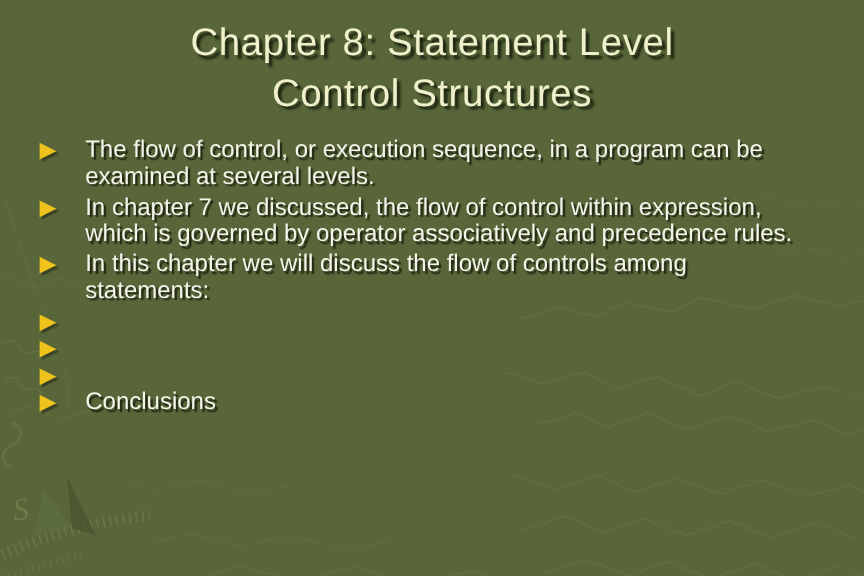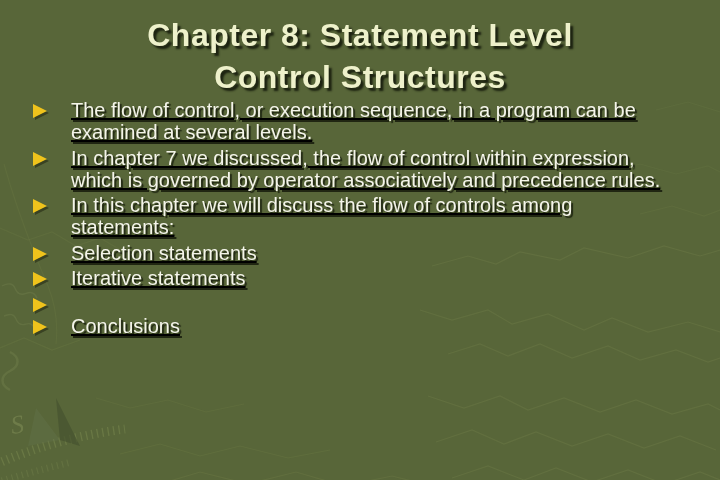--- a/index.html
+++ b/index.html
@@ -9,26 +9,26 @@
     font-family:"Liberation Sans","DejaVu Sans",sans-serif;
   }
   .slide{position:relative;width:720px;height:480px;background:var(--background,#586639);}
   .texture{position:absolute;left:0;top:0;width:720px;height:480px;z-index:0;}
   .content{position:relative;z-index:1;}
 
   .title{
     margin:14px 28px 0 28px;
     text-align:center;
     color:var(--title-text,#eef1cb);
-    font-size:32px;line-height:42px;font-weight:700;
+    font-size:32px;line-height:42px;font-weight:400;
     letter-spacing:0.5px;
     text-shadow:3px 3px 2px rgba(18,22,9,0.85);
   }
 
-  .bullets{margin:1px 48px 0 30px;text-decoration:underline;}
+  .bullets{margin:16px 48px 0 30px;}
   .bullet-item{display:flex;align-items:flex-start;margin-bottom:3.5px;}
   .tri{
     flex:0 0 14px;width:0;height:0;margin:5px 10px 0 3px;
     border-top:7px solid transparent;
     border-bottom:7px solid transparent;
     border-left:14px solid var(--bullet-gold,#efc31c);
     filter:drop-shadow(2px 2px 0 rgba(25,30,12,0.5));
   }
   .bullet-text{
     color:var(--body-text,#f4f4ea);
@@ -94,25 +94,23 @@
       <div class="bullet-item">
         <span class="tri"></span>
         <span class="bullet-text">In chapter 7 we discussed, the flow of control within expression, which is governed by operator associatively and precedence rules.</span>
       </div>
       <div class="bullet-item">
         <span class="tri"></span>
         <span class="bullet-text">In this chapter we will discuss the flow of controls among statements:</span>
       </div>
       <div class="bullet-item">
         <span class="tri"></span>
-        <span class="bullet-text">Selection statements</span>
       </div>
       <div class="bullet-item">
         <span class="tri"></span>
-        <span class="bullet-text">Iterative statements</span>
       </div>
       <div class="bullet-item">
         <span class="tri"></span>
       </div>
       <div class="bullet-item">
         <span class="tri"></span>
         <span class="bullet-text">Conclusions</span>
       </div>
     </div>
 

